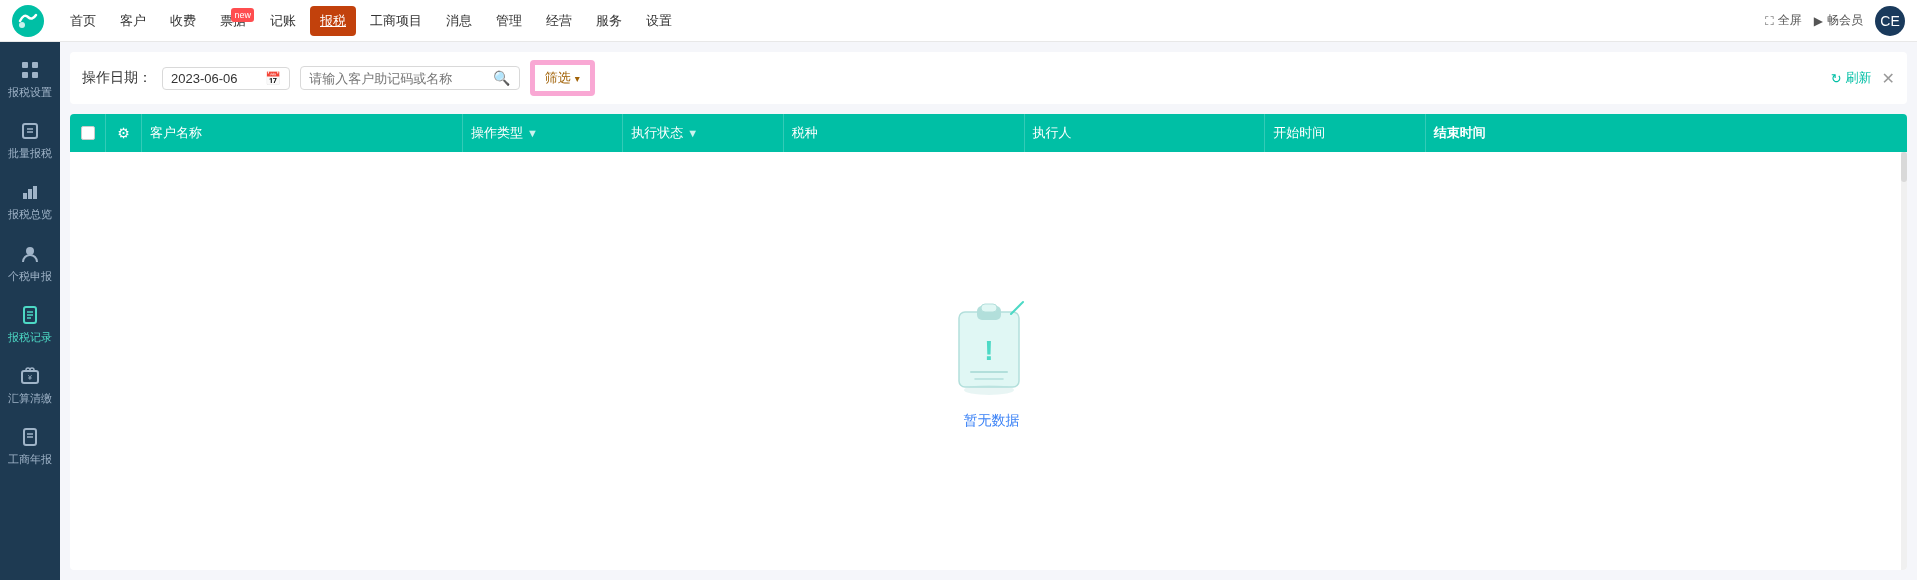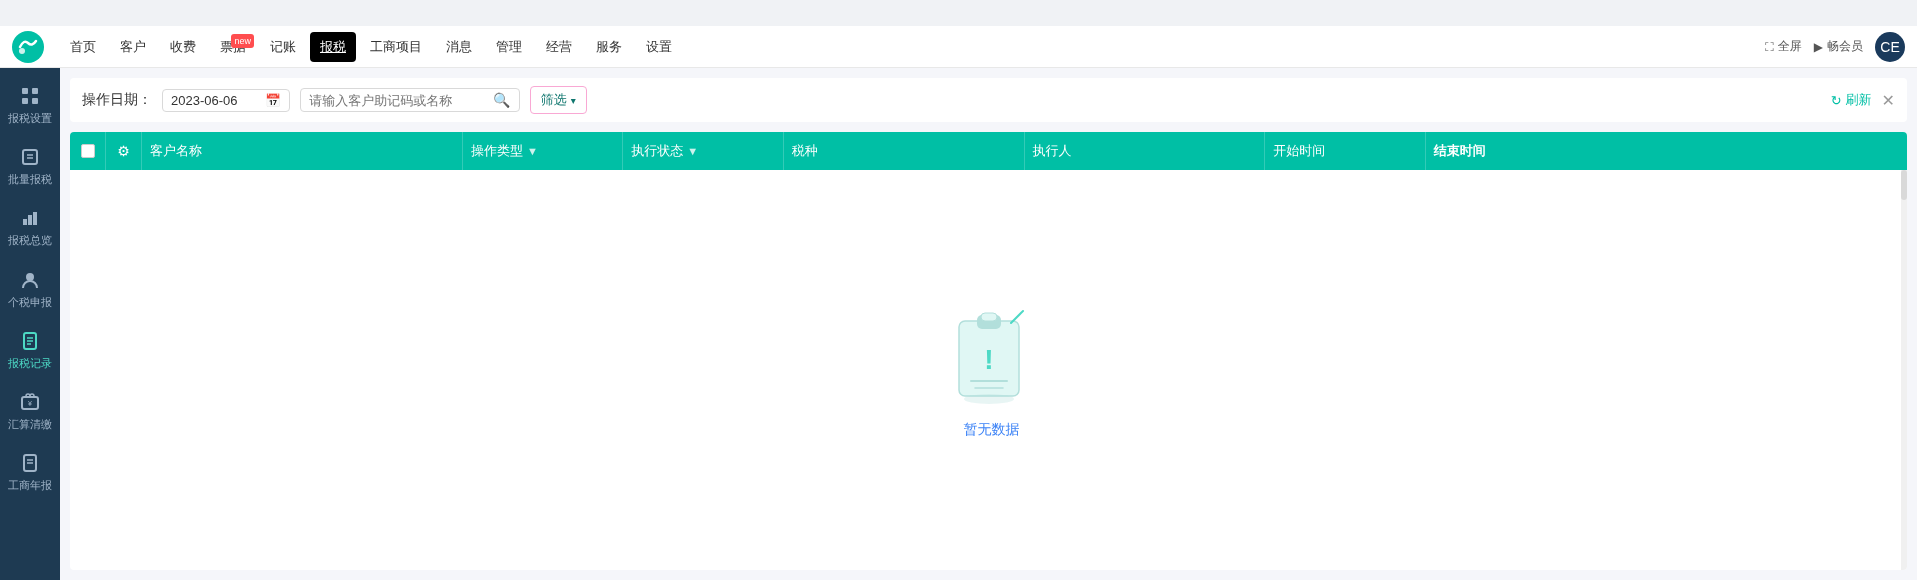--- a/index.html
+++ b/index.html
@@ -9,21 +9,20 @@
     .top-nav {
       background: #fff;
       height: 42px;
       display: flex;
       align-items: center;
       padding: 0 12px;
       border-bottom: 1px solid #e8e8e8;
       flex-shrink: 0;
       position: relative;
       z-index: 10;
-      margin-top: 26px;
     }
     .top-nav-logo {
       width: 32px;
       height: 32px;
       margin-right: 16px;
       flex-shrink: 0;
     }
     .top-nav-items {
       display: flex;
       align-items: center;
@@ -33,21 +32,21 @@
     .nav-item {
       padding: 6px 10px;
       cursor: pointer;
       color: #333;
       font-size: 13px;
       border-radius: 4px;
       position: relative;
       white-space: nowrap;
     }
     .nav-item.active {
-      background: #000000;
+      background: #c2410c;
       color: #fff;
       border-radius: 4px;
       text-decoration: underline;
     }
     .nav-badge {
       position: absolute;
       top: 2px;
       right: 2px;
       background: #ff4d4f;
       color: #fff;
@@ -189,27 +188,27 @@
       border: none;
       cursor: pointer;
       color: #999;
       font-size: 14px;
       padding: 0;
     }
     .filter-btn {
       display: flex;
       align-items: center;
       gap: 4px;
-      border: 1px solid #f9a8d4;
+      border: 5px solid #f9a8d4;
       border-radius: 4px;
       padding: 4px 10px;
       background: #fff;
       cursor: pointer;
       font-size: 13px;
-      color: #0f766e;
+      color: #a16207;
     }
     .toolbar-right {
       margin-left: auto;
       display: flex;
       align-items: center;
       gap: 10px;
     }
     .refresh-btn {
       background: none;
       border: none;

